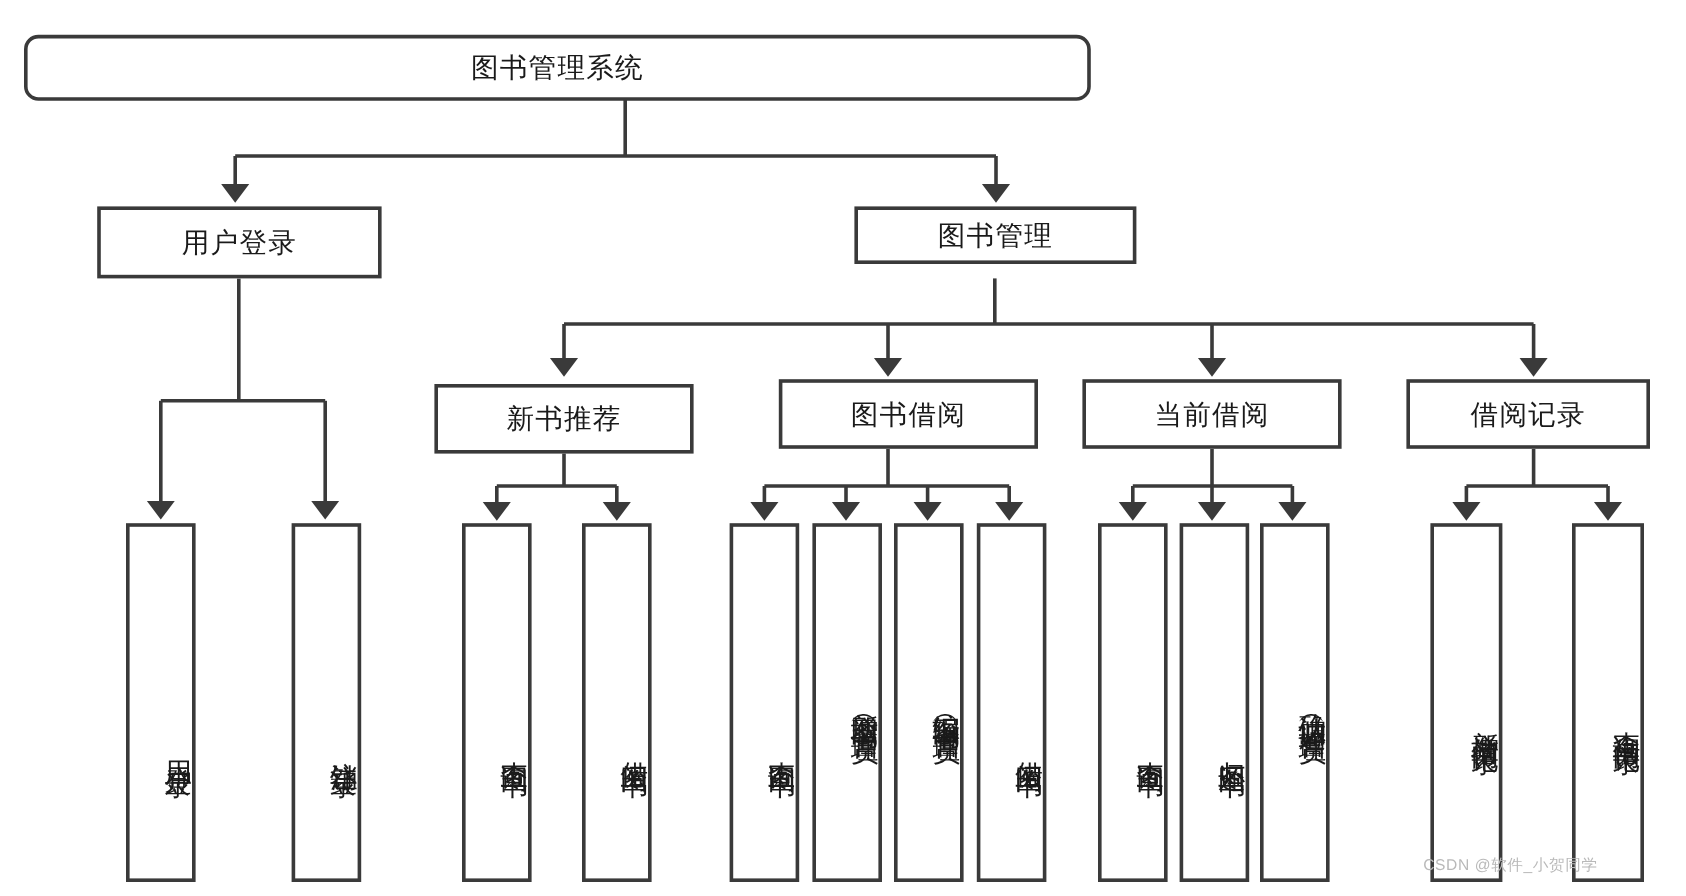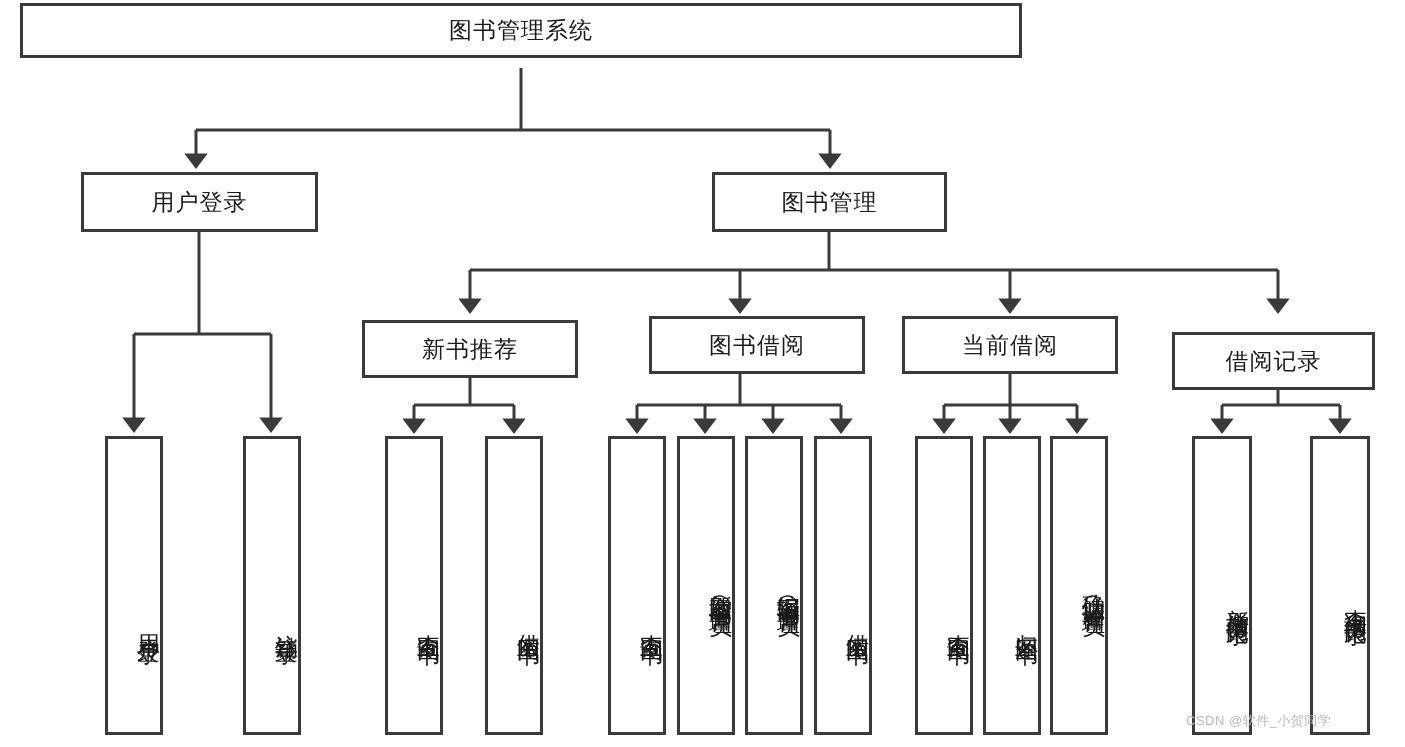--- a/index.html
+++ b/index.html
@@ -107,29 +107,29 @@
       <path d="M1010,405 L1010,425" marker-end="url(#arrow)"></path>
       <path d="M1077,405 L1077,425" marker-end="url(#arrow)"></path>
 
       <path d="M1278,374 L1278,405"></path>
       <path d="M1222,405 L1340,405"></path>
       <path d="M1222,405 L1222,425" marker-end="url(#arrow)"></path>
       <path d="M1340,405 L1340,425" marker-end="url(#arrow)"></path>
     </g>
   </svg>
 
-  <div class="node horiz" style="left:20px; top:3px; width:1002px; height:55px;">图书管理系统</div>
+  <div class="node horiz" style="left:20px; top:29px; width:889px; height:55px;border-radius:12px;">图书管理系统</div>
 
   <div class="node horiz" style="left:81px; top:172px; width:237px; height:60px;">用户登录</div>
-  <div class="node horiz" style="left:712px; top:172px; width:235px; height:60px;">图书管理</div>
+  <div class="node horiz" style="left:712px; top:172px; width:235px; height:48px;">图书管理</div>
 
   <div class="node horiz" style="left:362px; top:320px; width:216px; height:58px;">新书推荐</div>
   <div class="node horiz" style="left:632px; top:316px; width:216px; height:58px;margin-left:17px;">图书借阅</div>
   <div class="node horiz" style="left:902px; top:316px; width:216px; height:58px;">当前借阅</div>
-  <div class="node horiz" style="left:1172px; top:332px; width:203px; height:58px;">借阅记录</div>
+  <div class="node horiz" style="left:1172px; top:316px; width:203px; height:58px;">借阅记录</div>
 
   <div class="node vert" style="left:105px; top:436px; width:58px; height:299px; padding-top:72px;">用户登录</div>
   <div class="node vert" style="left:243px; top:436px; width:58px; height:299px; padding-top:72px;">注销登录</div>
 
   <div class="node vert" style="left:385px; top:436px; width:58px; height:299px; padding-top:72px;">查询图书</div>
   <div class="node vert" style="left:485px; top:436px; width:58px; height:299px; padding-top:72px;">借阅图书</div>
 
   <div class="node vert" style="left:608px; top:436px; width:58px; height:299px; padding-top:72px;">查询图书</div>
   <div class="node vert" style="left:677px; top:436px; width:58px; height:299px; padding-top:8px;">新增图书（管理员）</div>
   <div class="node vert" style="left:745px; top:436px; width:58px; height:299px; padding-top:8px;">编辑图书（管理员）</div>

